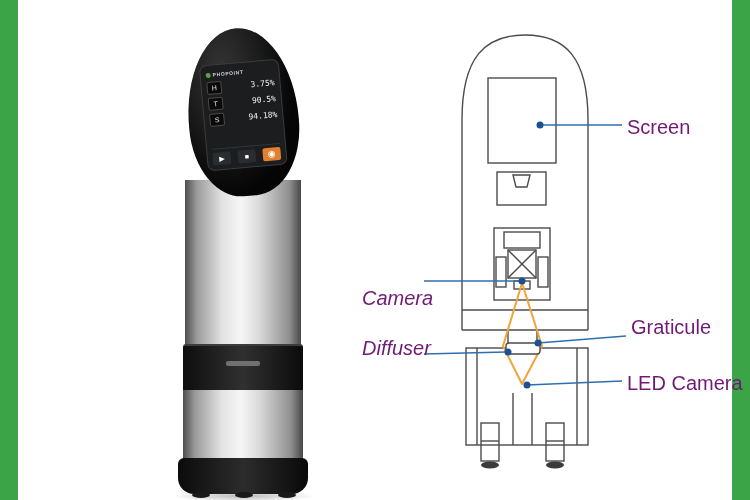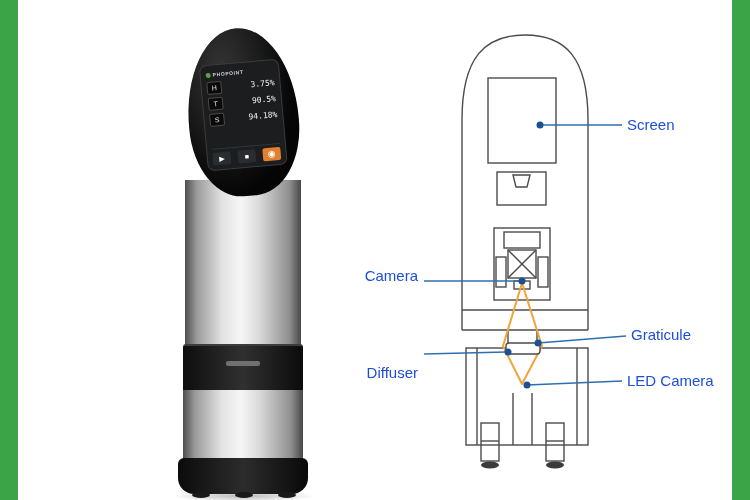--- a/index.html
+++ b/index.html
@@ -47,21 +47,21 @@
 
   
   .diagram-svg{position:absolute;left:360px;top:25px;}
   .ln{stroke:var(--outline,#4b4b4b);fill:none;stroke-width:1.4px;}
   .fw{fill:#fff;stroke:var(--outline,#4b4b4b);stroke-width:1.4px;}
   .light{stroke:var(--light,#f0a43c);stroke-width:2px;fill:none;stroke-linejoin:round;}
   .leader{stroke:var(--leader,#2e6fae);stroke-width:1.6px;}
   .dot{fill:var(--dot,#1d4f93);stroke:none;}
   .foot-fill{fill:#3a3a3a;stroke:none;}
 
-  .dlabel{position:absolute;font-size:15px;color:#1d4ed8;}
+  .dlabel{position:absolute;font-size:20px;color:#701a75;}
   .dlabel.rt{text-align:right;width:56px;}
 </style>
 </head>
 <body>
 
 <div class="canvas">
 
   <div class="edge-bar left"></div>
   <div class="edge-bar right"></div>
 
@@ -151,17 +151,17 @@
     <path class="leader" d="M167,360 L262,356"></path>
 
     <circle class="dot" cx="180" cy="100" r="3.5"></circle>
     <circle class="dot" cx="162" cy="256" r="3.5"></circle>
     <circle class="dot" cx="178" cy="318" r="3.5"></circle>
     <circle class="dot" cx="148" cy="327" r="3.5"></circle>
     <circle class="dot" cx="167" cy="360" r="3.5"></circle>
   </svg>
 
   <div class="dlabel" style="left:627px;top:116px;">Screen</div>
-  <div class="dlabel rt" style="left:362px;top:267px;">Camera</div>
-  <div class="dlabel" style="left:631px;top:326px;">Graticule</div>
-  <div class="dlabel rt" style="left:362px;top:364px;">Diffuser</div>
+  <div class="dlabel rt" style="left:362px;top:287px;font-style:italic;">Camera</div>
+  <div class="dlabel" style="left:631px;top:316px;">Graticule</div>
+  <div class="dlabel rt" style="left:362px;top:337px;font-style:italic;">Diffuser</div>
   <div class="dlabel" style="left:627px;top:372px;">LED Camera</div>
 </div>
 
 </body></html>

